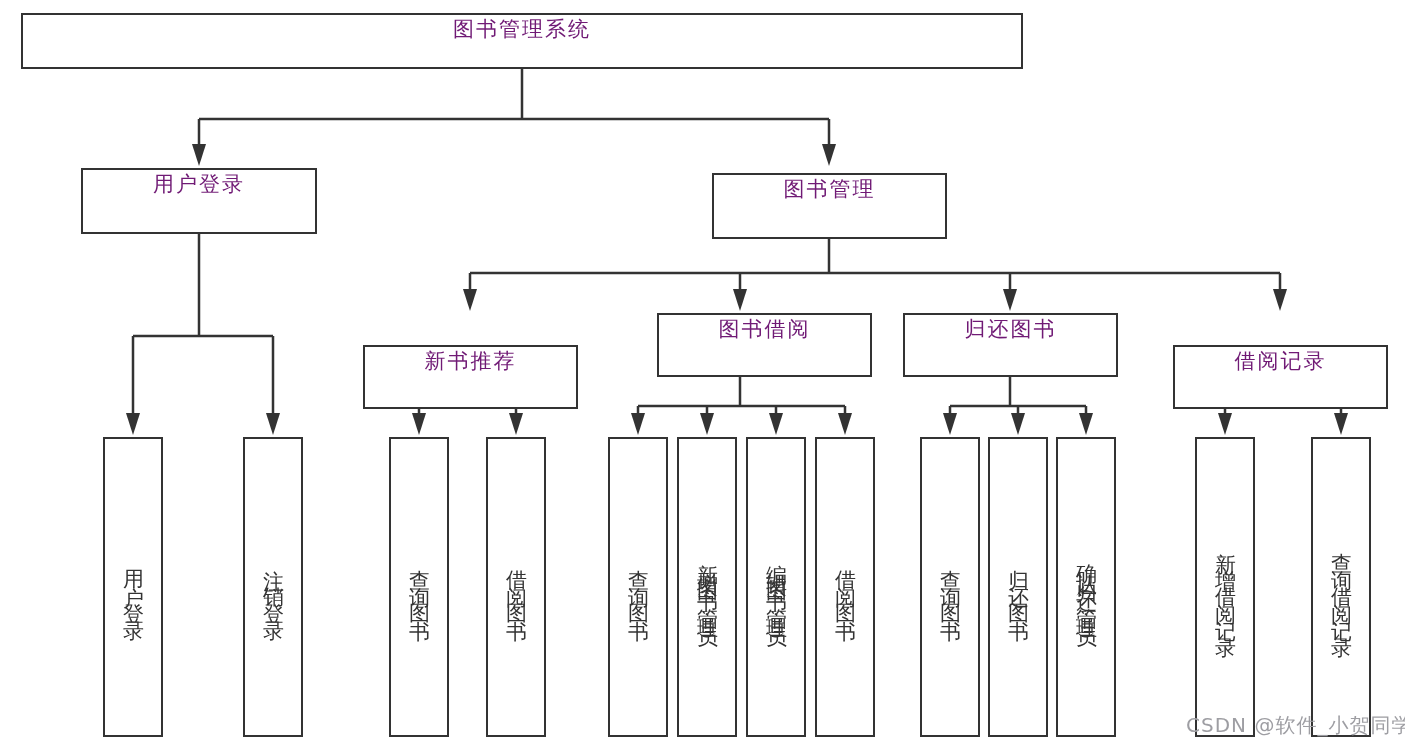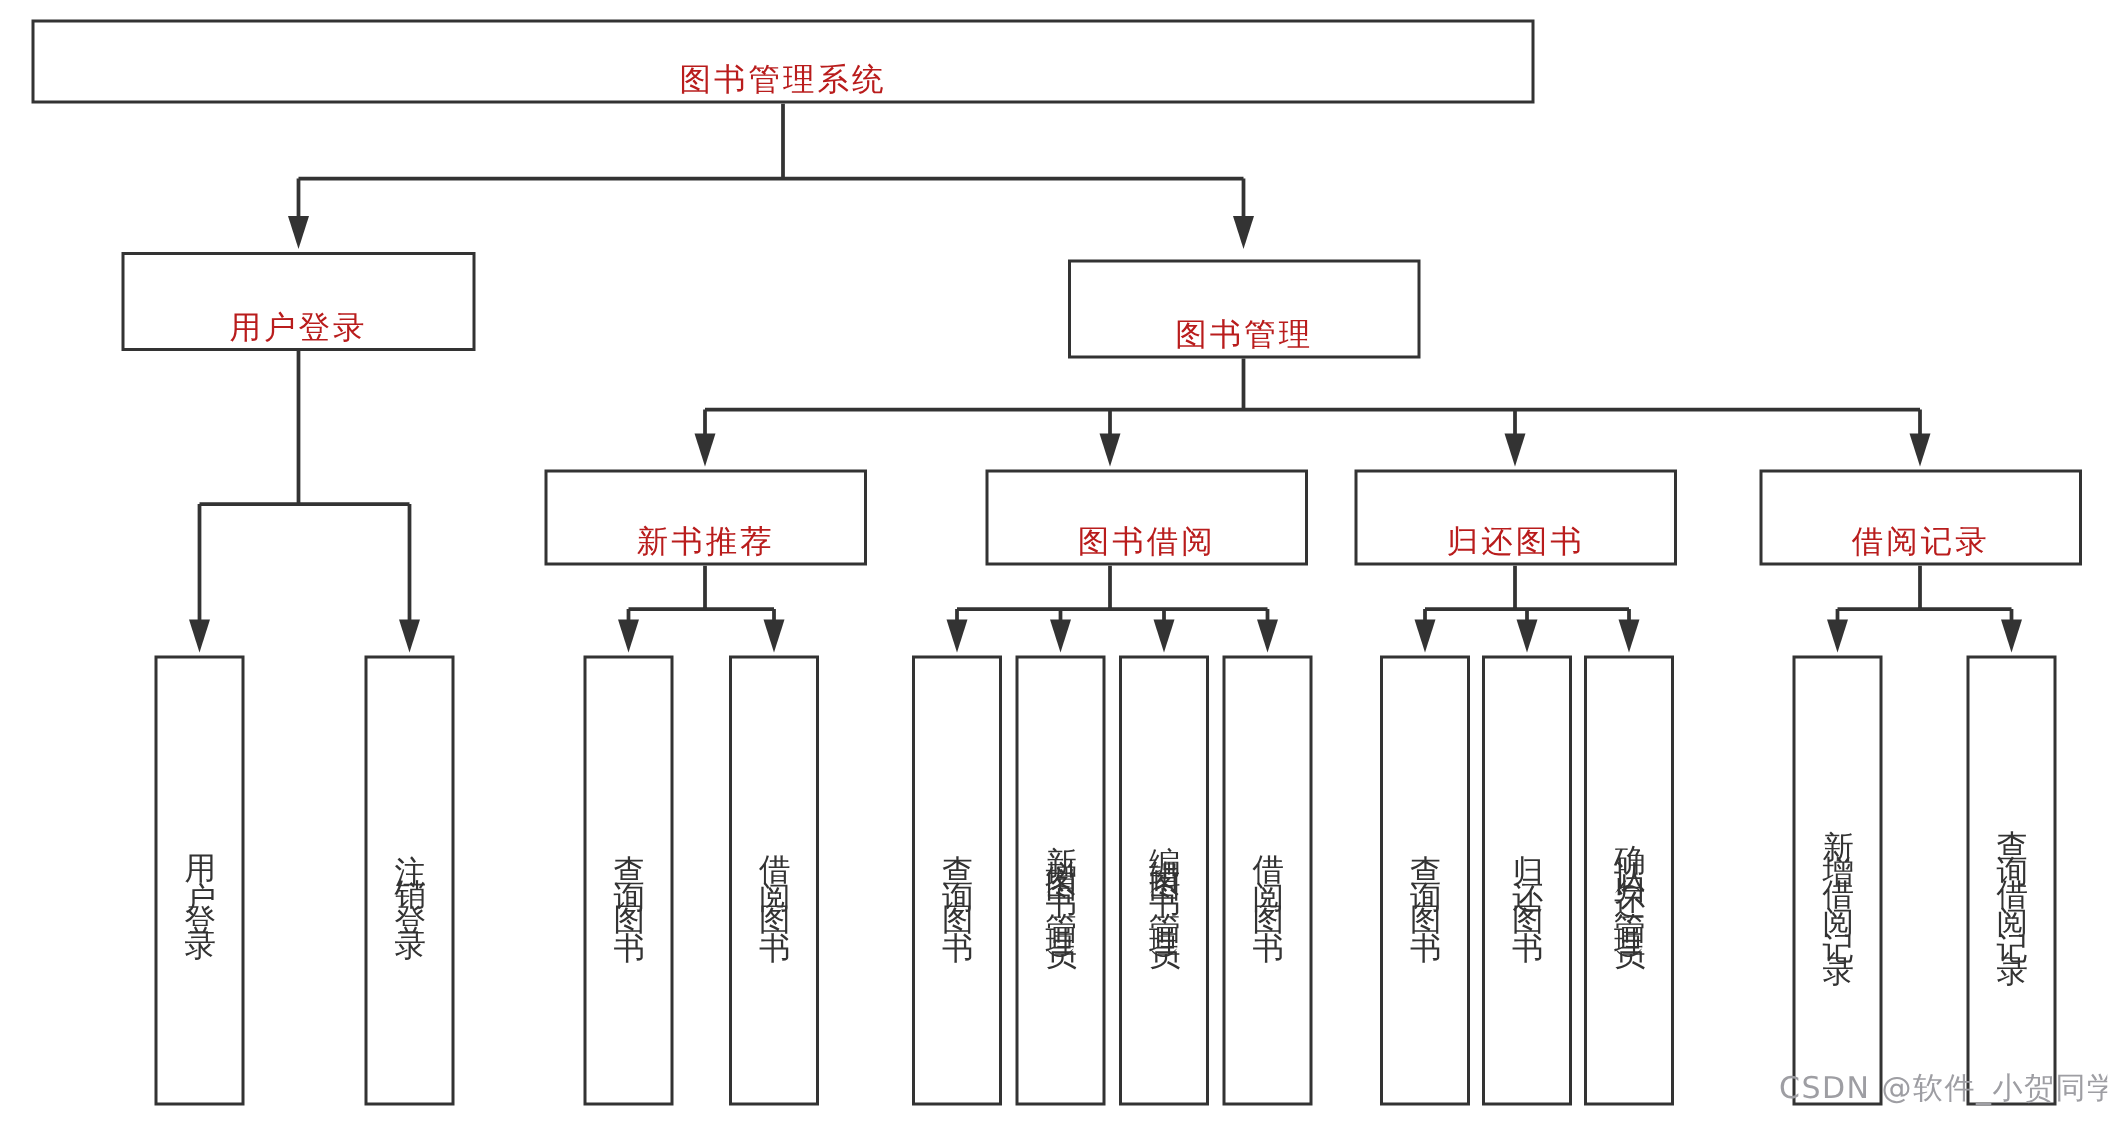--- a/index.html
+++ b/index.html
@@ -18,37 +18,37 @@
   .wires {
     position: absolute;
     left: 0; top: 0;
     width: 1405px; height: 747px;
   }
   .box {
     position: absolute;
     box-sizing: border-box;
     background: #ffffff;
     border: 2px solid #333333;
-    color: #b91c1c;
+    color: #701a75;
     display: flex;
-    align-items: flex-end;
+    align-items: flex-start;
     justify-content: center;
     font-size: 21px;
     letter-spacing: 2px;
     white-space: nowrap;
   }
   
   .root  { left: 21px;  top: 13px;  width: 1002px; height: 56px; }
   .l2a   { left: 81px;  top: 168px; width: 236px;  height: 66px; }
   .l2b   { left: 712px; top: 173px; width: 235px;  height: 66px; }
   .l3    { top: 313px;  width: 215px; height: 64px; }
-  .l3a   { left: 363px; }
+  .l3a   { left: 363px; margin-top: 32px; }
   .l3b   { left: 633px; margin-left: 24px; }
   .l3c   { left: 903px; }
-  .l3d   { left: 1173px; }
+  .l3d   { left: 1173px; margin-top: 32px; }
   
   .leaf {
     position: absolute;
     box-sizing: border-box;
     top: 437px;
     width: 60px;
     height: 300px;
     background: #ffffff;
     border: 2px solid #333333;
     display: flex;

